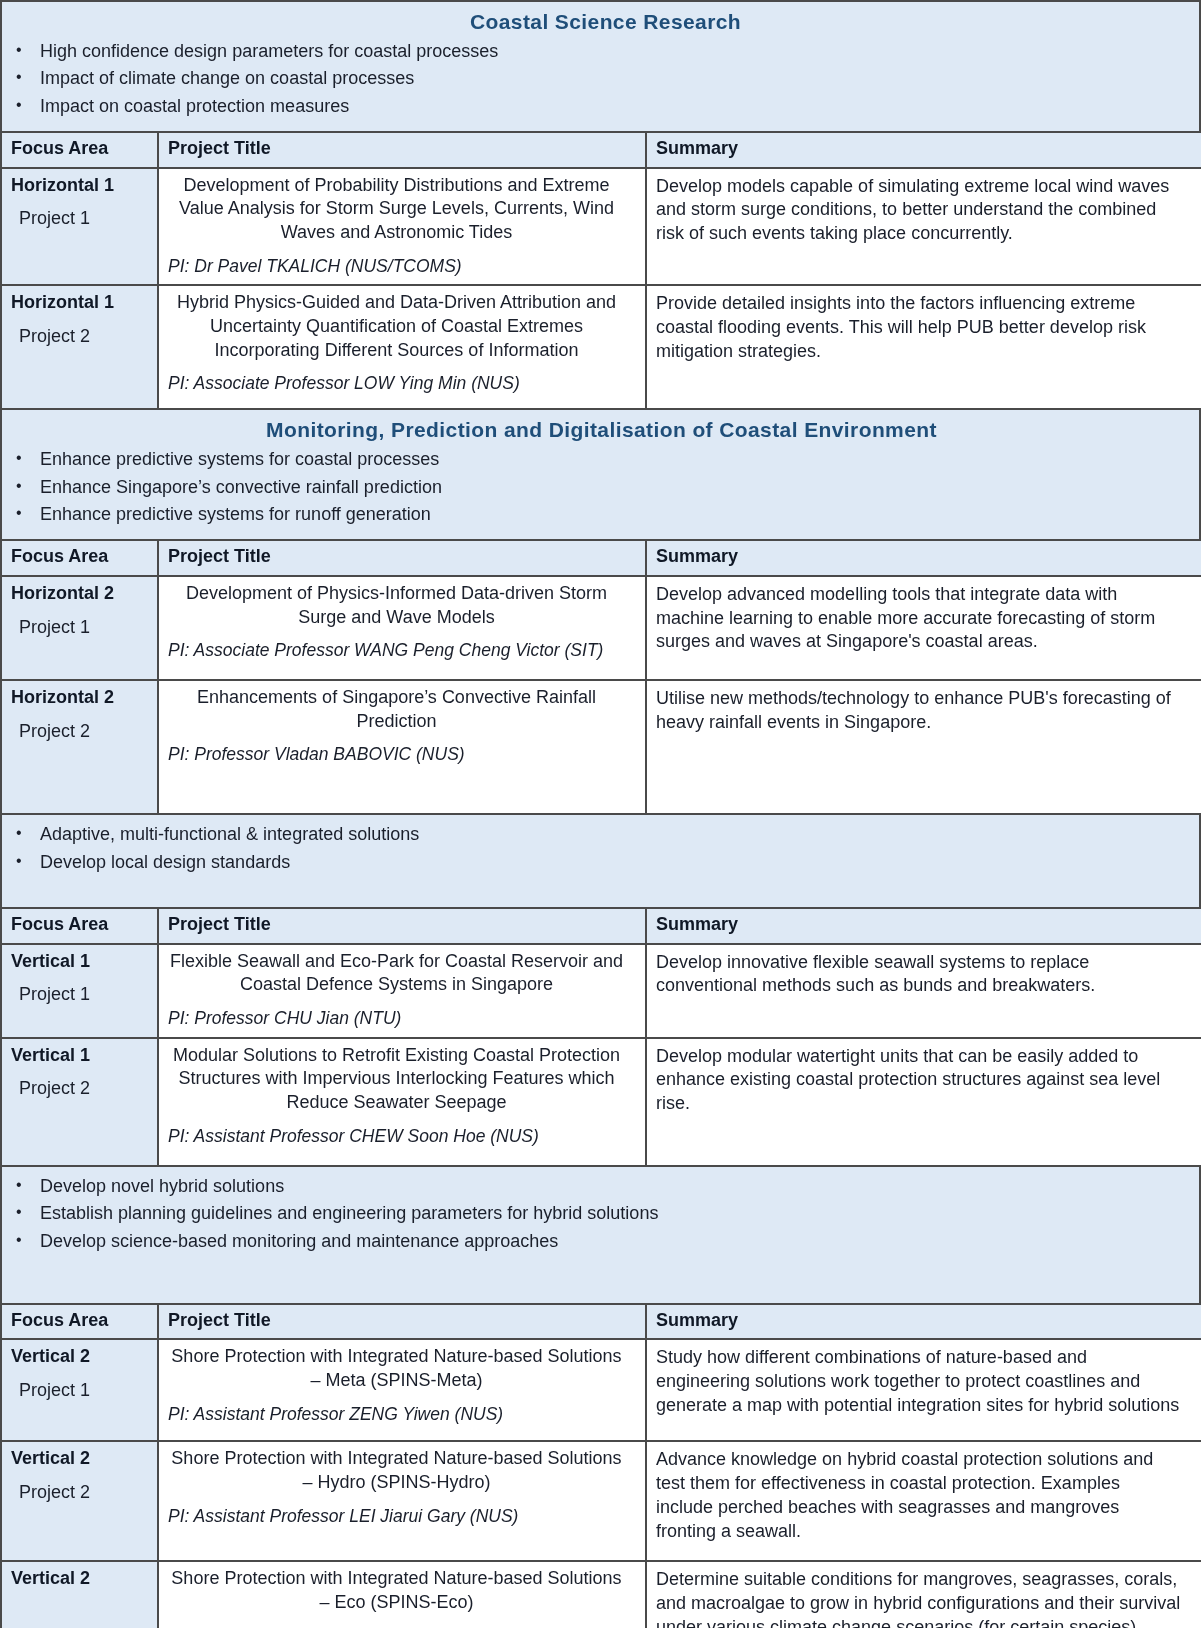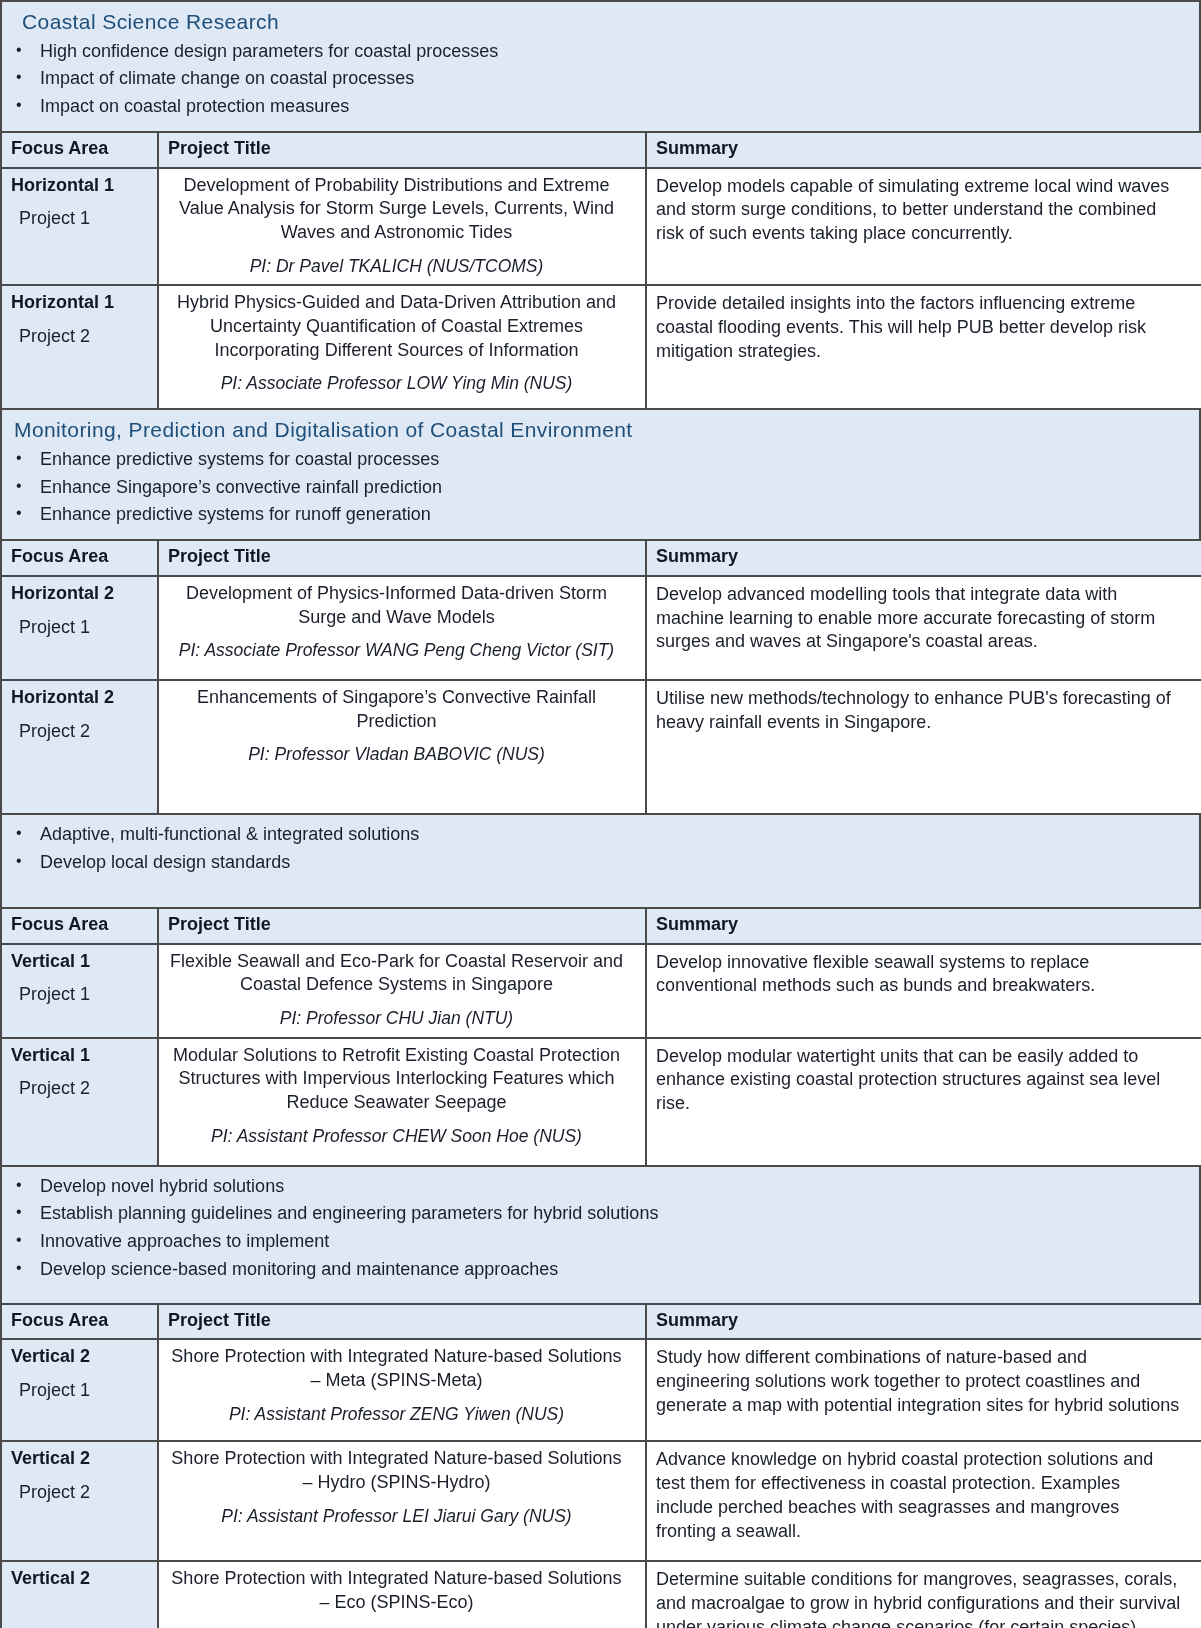--- a/index.html
+++ b/index.html
@@ -21,24 +21,25 @@
   .doc{width:1201px;}
   .section{width:100%;}
   .section + .section{margin-top:-2px;}
   .band{
     background:var(--band-bg);
     border:2px solid var(--border-color);
     padding:4px 10px 8px 10px;
   }
   .band-title{
     color:var(--section-title-color);
-    font-weight:normal;
+    font-weight:bold;
     font-size:21px;
     letter-spacing:0.4px;
     margin:2px 0 4px 2px;
+    text-align:center;
   }
   ul.objectives{
     list-style:none;
     margin:0;
     padding:0 0 0 2px;
   }
   ul.objectives li{
     position:relative;
     padding-left:26px;
     margin:4px 0;
@@ -78,21 +79,20 @@
     font-weight:bold;
     color:var(--header-text-color);
     margin:2px 0 10px 0;
   }
   .focus-sub{margin:8px;}
   .proj-title{margin:2px 0 0 0;text-align:center;}
   .pi{
     font-style:italic;
     margin:10px 0 0 0;
     font-size:17.5px;
-    text-align:center;
   }
   .summary-text{margin:3px 0 0 0;}
   col.c-focus{width:157px;}
   col.c-title{width:488px;}
   col.c-summary{width:556px;}
 </style>
 </head>
 <body>
 
 <div class="doc">
@@ -246,21 +246,20 @@
       </tr>
     </tbody>
       </table>
   </div>
 
   <div class="section">
     <div class="band" style="min-height:140px;">
       <ul class="objectives">
         <li>Develop novel hybrid solutions</li>
         <li>Establish planning guidelines and engineering parameters for hybrid solutions</li>
-        <li>Innovative approaches to implement</li>
         <li>Develop science-based monitoring and maintenance approaches</li>
       </ul>
     </div>
     <table class="projects">
       <colgroup>
           <col class="c-focus">
           <col class="c-title">
           <col class="c-summary">
         </colgroup>
       <tbody>

